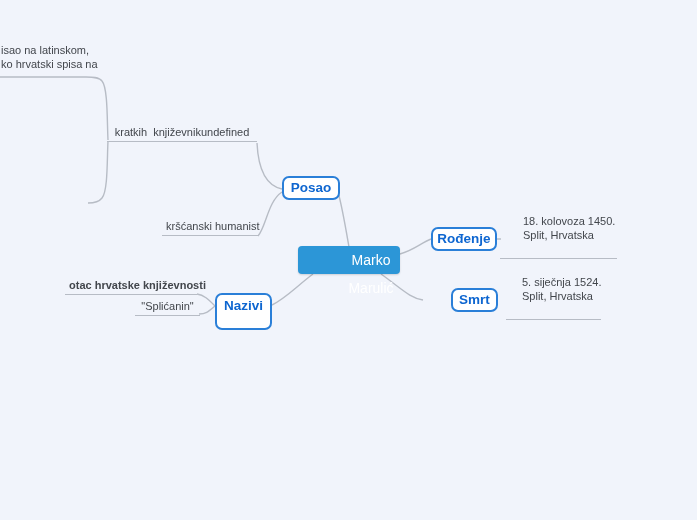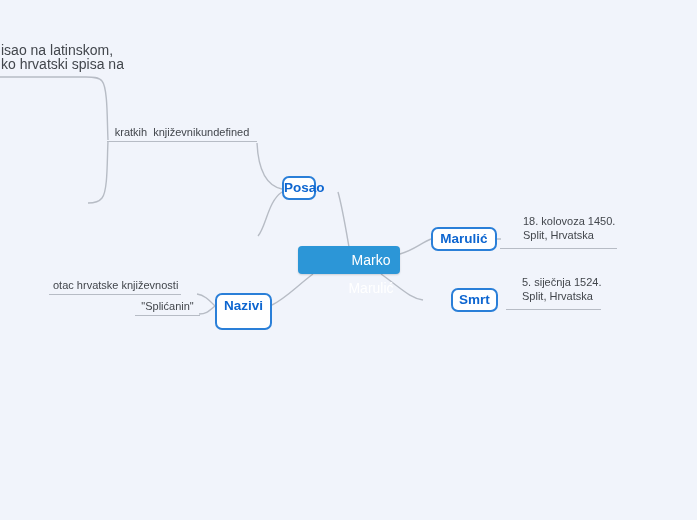--- a/index.html
+++ b/index.html
@@ -23,24 +23,24 @@
     background:#ffffff;border:2px solid #2a7fd8;border-radius:7px;
     color:#0e66d0;font-weight:bold;font-size:13.5px;
     text-align:center;line-height:20px;cursor:default;
   }
   .leaf{
     font-size:11px;color:#42464c;text-align:center;
     border-bottom:1.5px solid #b7bcc5;
     padding:0 4px 3px 4px;white-space:nowrap;cursor:default;
   }
   .leaf.pre{white-space:pre;}
-  .leaf.two-line{text-align:left;line-height:13.5px;padding-bottom:6px;}
+  .leaf.two-line{text-align:left;line-height:13.5px;padding-bottom:16px;}
   .leaf.two-line span{display:block;}
   .clip-block{
-    font-size:14px;color:#42464c;line-height:13.5px;white-space:nowrap;cursor:default;
+    font-size:11px;color:#42464c;line-height:13.5px;white-space:nowrap;cursor:default;
   }
   .clip-block span{display:block;}
 </style>
 </head>
 <body>
 
 <div class="canvas">
 
   <svg class="wires" width="697" height="520" viewBox="0 0 697 520" aria-hidden="true">
     <path d="M 349,247 C 345,224 342,206 338,192"></path>
@@ -52,27 +52,28 @@
     <path d="M 108,140 C 107,122 108,88 102,81 C 99,77 92,77 86,77 L 0,77"></path>
     <path d="M 108,141 C 107,159 108,191 102,198 C 99,202 94,203 88,203"></path>
     <path d="M 215,306 C 208,299 204,295 197,294"></path>
     <path d="M 215,306 C 208,312 206,314 199,314"></path>
     <path d="M 495,239 L 501,239"></path>
     <path d="M 468,300 C 472,301 474,302 479,302"></path>
   </svg>
 
   <div class="node root-node" style="left:298px;top:246px;width:102px;height:28px;">Marko Marulić</div>
 
-  <div class="node topic-node" style="left:282px;top:176px;width:34px;height:24px;">Posao</div>
-  <div class="node topic-node" style="left:431px;top:227px;width:66px;height:24px;">Marulić</div>
+  <div class="node topic-node" style="left:282px;top:176px;width:58px;height:24px;">Posao</div>
+  <div class="node topic-node" style="left:431px;top:227px;width:66px;height:24px;">Rođenje</div>
   <div class="node topic-node" style="left:423px;top:288px;width:47px;height:24px;margin-left:28px;">Smrt</div>
   <div class="node topic-node" style="left:215px;top:293px;width:57px;height:37px;line-height:21px;">Nazivi</div>
 
   <div class="leaf pre" style="left:107px;top:126px;width:150px;">kratkih  književnikundefined</div>
-  <div class="leaf" style="left:49px;top:279px;width:132px;">otac hrvatske književnosti</div>
+  <div class="leaf" style="left:162px;top:220px;width:96px;">kršćanski humanist</div>
+  <div class="leaf" style="left:65px;top:279px;width:132px;font-weight:bold;">otac hrvatske književnosti</div>
   <div class="leaf" style="left:135px;top:300px;width:65px;">"Splićanin"</div>
 
   <div class="leaf two-line" style="left:500px;top:215px;width:117px;padding-left:23px;">
     <span>18. kolovoza 1450.</span>
     <span>Split, Hrvatska</span>
   </div>
 
   <div class="leaf two-line" style="left:506px;top:276px;width:95px;padding-left:16px;">
     <span>5. siječnja 1524.</span>
     <span>Split, Hrvatska</span>

